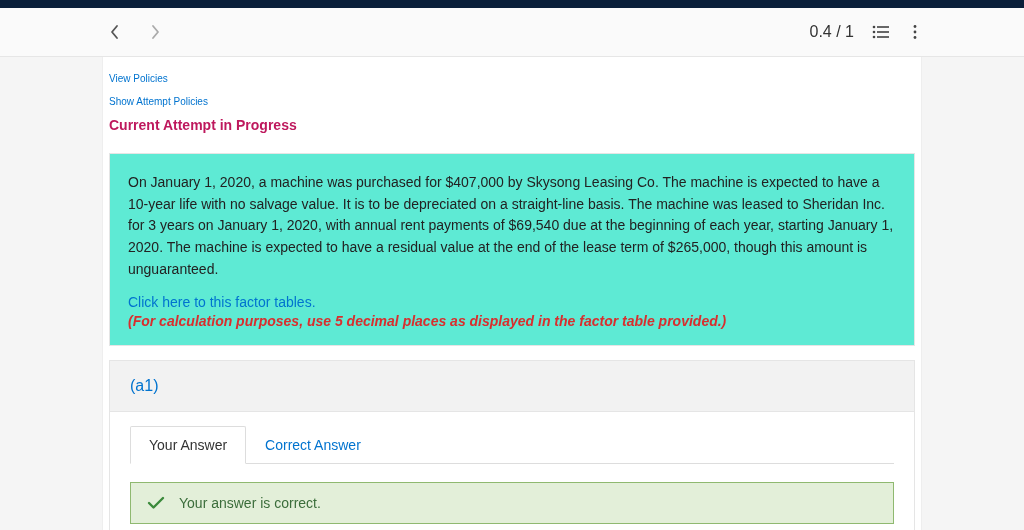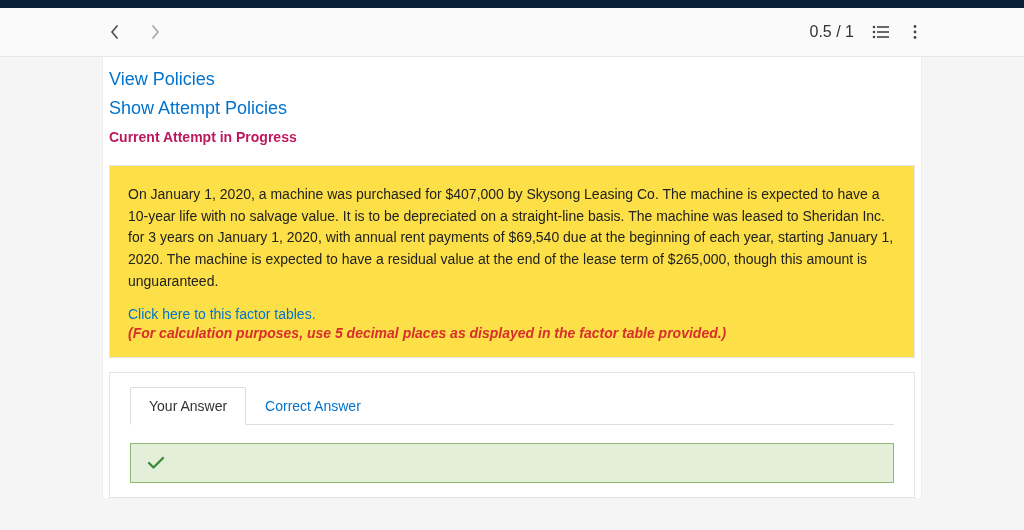--- a/index.html
+++ b/index.html
@@ -9,23 +9,23 @@
     .container { max-width: 820px; margin: 0 auto; }
     .header-row { display: flex; align-items: center; justify-content: space-between; }
     .header-left { display: flex; align-items: center; gap: 14px; }
     .question-title { font-size: 19px; font-weight: 400; color: #333; }
     .nav-btn { background: none; border: none; cursor: pointer; padding: 4px 8px; color: #555; display: flex; align-items: center; }
     .header-right { display: flex; align-items: center; gap: 14px; }
     .score { font-size: 16px; color: #333; }
     .icon-btn { background: none; border: none; cursor: pointer; padding: 4px; color: #444; display: flex; align-items: center; }
     .content { background: #fff; border-left: 1px solid #eee; border-right: 1px solid #eee; }
     .links-section { padding: 12px 18px 6px 6px; }
-    .link { color: #0073cf; font-size: 18px; display: inline-block; margin-bottom: 8px; cursor: pointer; }
+    .link { color: #0073cf; font-size: 10px; display: inline-block; margin-bottom: 8px; cursor: pointer; }
     .attempt-label { font-weight: 700; color: #be185d; font-size: 14px; margin-top: 2px; margin-bottom: 4px; }
-    .question-box { border: 1px solid #e5e5e5; margin: 10px 6px 0 6px; padding: 18px 18px 16px 18px; background: #fde047; }
+    .question-box { border: 1px solid #e5e5e5; margin: 10px 6px 0 6px; padding: 18px 18px 16px 18px; background: #5eead4; }
     .question-text { font-size: 14px; line-height: 1.55; color: #222; margin-bottom: 14px; }
     .factor-link { color: #0073cf; font-size: 14px; cursor: pointer; display: inline-block; margin-bottom: 3px; }
     .calc-note { color: #d82e2e; font-style: italic; font-weight: 600; font-size: 14px; }
     .part-box { border: 1px solid #e5e5e5; margin: 14px 6px 0 6px; }
     .part-header { background: #f2f2f2; padding: 16px 20px; border-bottom: 1px solid #e5e5e5; }
     .part-label { color: #0073cf; font-size: 16px; font-weight: 400; }
     .tabs { display: flex; padding: 14px 20px 0 20px; }
     .tab { padding: 10px 18px; font-size: 14px; cursor: pointer; border: 1px solid transparent; margin-bottom: -1px; }
     .tab.active { border: 1px solid #ddd; border-bottom: 1px solid #fff; color: #333; background: #fff; border-radius: 2px 2px 0 0; }
     .tab.inactive { color: #0073cf; }
@@ -53,21 +53,21 @@
         </button>
         <button class="nav-btn">
           <span>
             <svg width="10" height="16" viewBox="0 0 10 16">
                 <path d="M3 2 L8 8 L3 14" stroke="#aaa" stroke-width="1.8" fill="none" stroke-linecap="round" stroke-linejoin="round"></path>
               </svg>
           </span>
         </button>
       </div>
       <div class="header-right">
-        <span class="score">0.5 / 1</span>
+        <span class="score">0.4 / 1</span>
         <button class="icon-btn">
           <span>
             <svg width="18" height="16" viewBox="0 0 18 16">
               <circle cx="2" cy="3" r="1.3" fill="#444"></circle>
                 <rect x="5" y="2.2" width="12" height="1.6" fill="#444"></rect>
               <circle cx="2" cy="8" r="1.3" fill="#444"></circle>
                 <rect x="5" y="7.2" width="12" height="1.6" fill="#444"></rect>
               <circle cx="2" cy="13" r="1.3" fill="#444"></circle>
                 <rect x="5" y="12.2" width="12" height="1.6" fill="#444"></rect>
             </svg>
@@ -94,27 +94,31 @@
     <div class="attempt-label">Current Attempt in Progress</div>
   </div>
 
   <div class="question-box">
     <div class="question-text">On January 1, 2020, a machine was purchased for $407,000 by Skysong Leasing Co. The machine is expected to have a 10-year life with no salvage value. It is to be depreciated on a straight-line basis. The machine was leased to Sheridan Inc. for 3 years on January 1, 2020, with annual rent payments of $69,540 due at the beginning of each year, starting January 1, 2020. The machine is expected to have a residual value at the end of the lease term of $265,000, though this amount is unguaranteed.</div>
     <a class="factor-link">Click here to this factor tables.</a><br>
     <span class="calc-note">(For calculation purposes, use 5 decimal places as displayed in the factor table provided.)</span>
   </div>
 
   <div class="part-box">
+    <div class="part-header">
+      <span class="part-label">(a1)</span>
+    </div>
     <div class="tabs">
       <div class="tab active">Your Answer</div>
       <div class="tab inactive">Correct Answer</div>
     </div>
     <div class="tab-underline"></div>
     <div class="answer-banner">
       <span class="check-icon">
         <svg width="18" height="14" viewBox="0 0 18 14">
             <path d="M2 7 L6.5 11.5 L16 2" stroke="#3b8a3b" stroke-width="2.4" fill="none" stroke-linecap="round" stroke-linejoin="round"></path>
           </svg>
       </span>
+      <span class="banner-text">Your answer is correct.</span>
     </div>
 
   </div>
 </div>
 
 </body></html>

